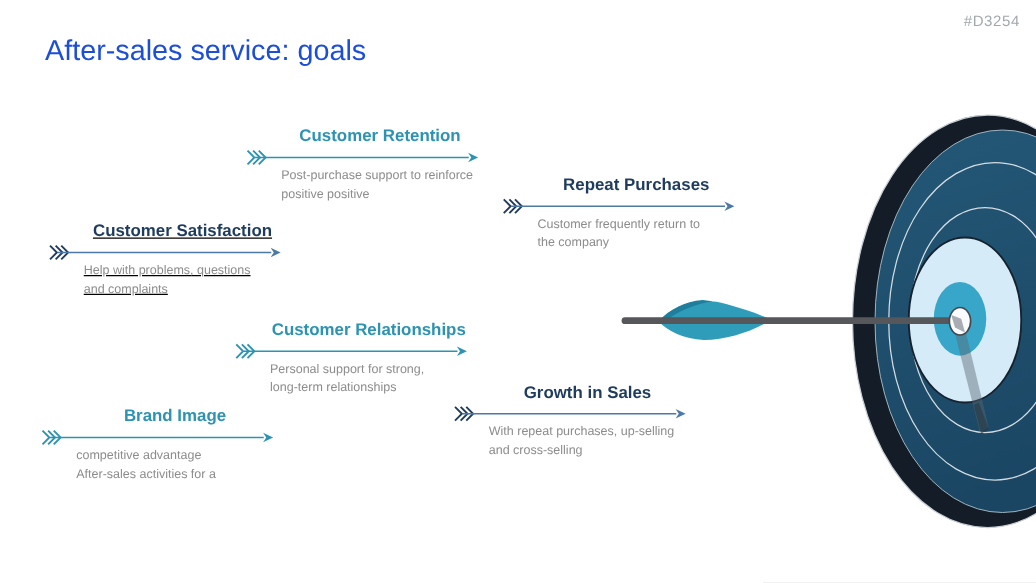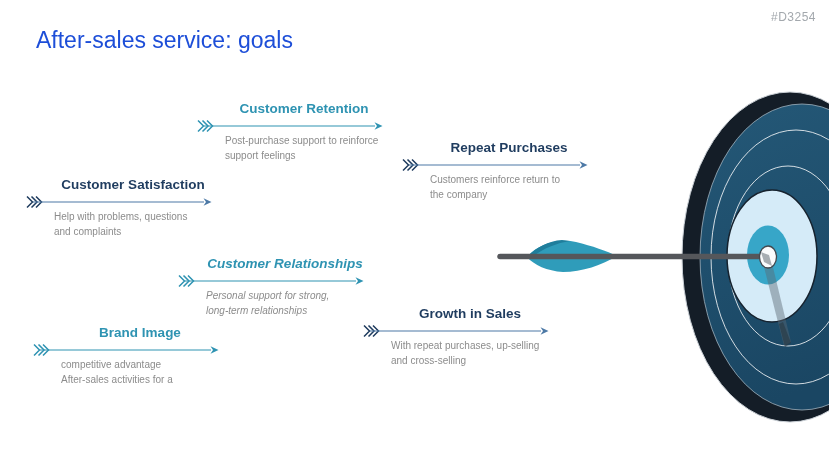--- a/index.html
+++ b/index.html
@@ -18,22 +18,22 @@
   .page-title{
     position:absolute;left:36px;top:27px;margin:0;
     font-size:23px;font-weight:400;color:#3A4A5C;
   }
   .goal{
     position:absolute;width:186px;
     --t:#1F3C5F;--c:#1F3C5F;--l:#4D79A6;
   }
   .g1{left:197px;top:101px;}
   .g2{left:402px;top:140px;}
-  .g3{left:26px; top:177px;}
-  .g4{left:178px;top:256px;font-style:italic;}
+  .g3{left:39px; top:177px;text-decoration:underline;}
+  .g4{left:188px;top:256px;}
   .g5{left:363px;top:306px;}
   .g6{left:33px; top:325px;}
   .goal-title{
     margin:0 0 0 28px;
     font-size:13.5px;line-height:16px;font-weight:700;
     color:var(--t);white-space:nowrap;text-align:center;
   }
   .goal-arrow{display:block;margin-top:2px;}
   .chev{fill:none;stroke:var(--c);stroke-width:1.5;}
   .gline{stroke:var(--l);stroke-width:1.2;}
@@ -59,37 +59,37 @@
       <g>
         <path class="chev" d="M1,1.5 L6.5,7 L1,12.5"></path>
         <path class="chev" d="M5.5,1.5 L11,7 L5.5,12.5"></path>
         <path class="chev" d="M10,1.5 L15.5,7 L10,12.5"></path>
       </g>
       <line class="gline" x1="7" y1="7" x2="178" y2="7"></line>
       <path class="ghead" d="M177.5,3.2 L185.5,7 L177.5,10.8 L180,7 Z"></path>
     </svg>
     <div class="goal-desc">
       <div>Post-purchase support to reinforce</div>
-      <div>support feelings</div>
+      <div>positive positive</div>
     </div>
   </div>
 
   <div class="goal g2" style="--t: #1F3C5F; --c: #1F3C5F; --l: #4D79A6;">
     <p class="goal-title">Repeat Purchases</p>
     <svg class="goal-arrow" width="186" height="14" viewBox="0 0 186 14">
       <g>
         <path class="chev" d="M1,1.5 L6.5,7 L1,12.5"></path>
         <path class="chev" d="M5.5,1.5 L11,7 L5.5,12.5"></path>
         <path class="chev" d="M10,1.5 L15.5,7 L10,12.5"></path>
       </g>
       <line class="gline" x1="7" y1="7" x2="178" y2="7"></line>
       <path class="ghead" d="M177.5,3.2 L185.5,7 L177.5,10.8 L180,7 Z"></path>
     </svg>
     <div class="goal-desc">
-      <div>Customers reinforce return to</div>
+      <div>Customer frequently return to</div>
       <div>the company</div>
     </div>
   </div>
 
   <div class="goal g3" style="--t: #1F3C5F; --c: #1F3C5F; --l: #4D79A6;">
     <p class="goal-title">Customer Satisfaction</p>
     <svg class="goal-arrow" width="186" height="14" viewBox="0 0 186 14">
       <g>
         <path class="chev" d="M1,1.5 L6.5,7 L1,12.5"></path>
         <path class="chev" d="M5.5,1.5 L11,7 L5.5,12.5"></path>

